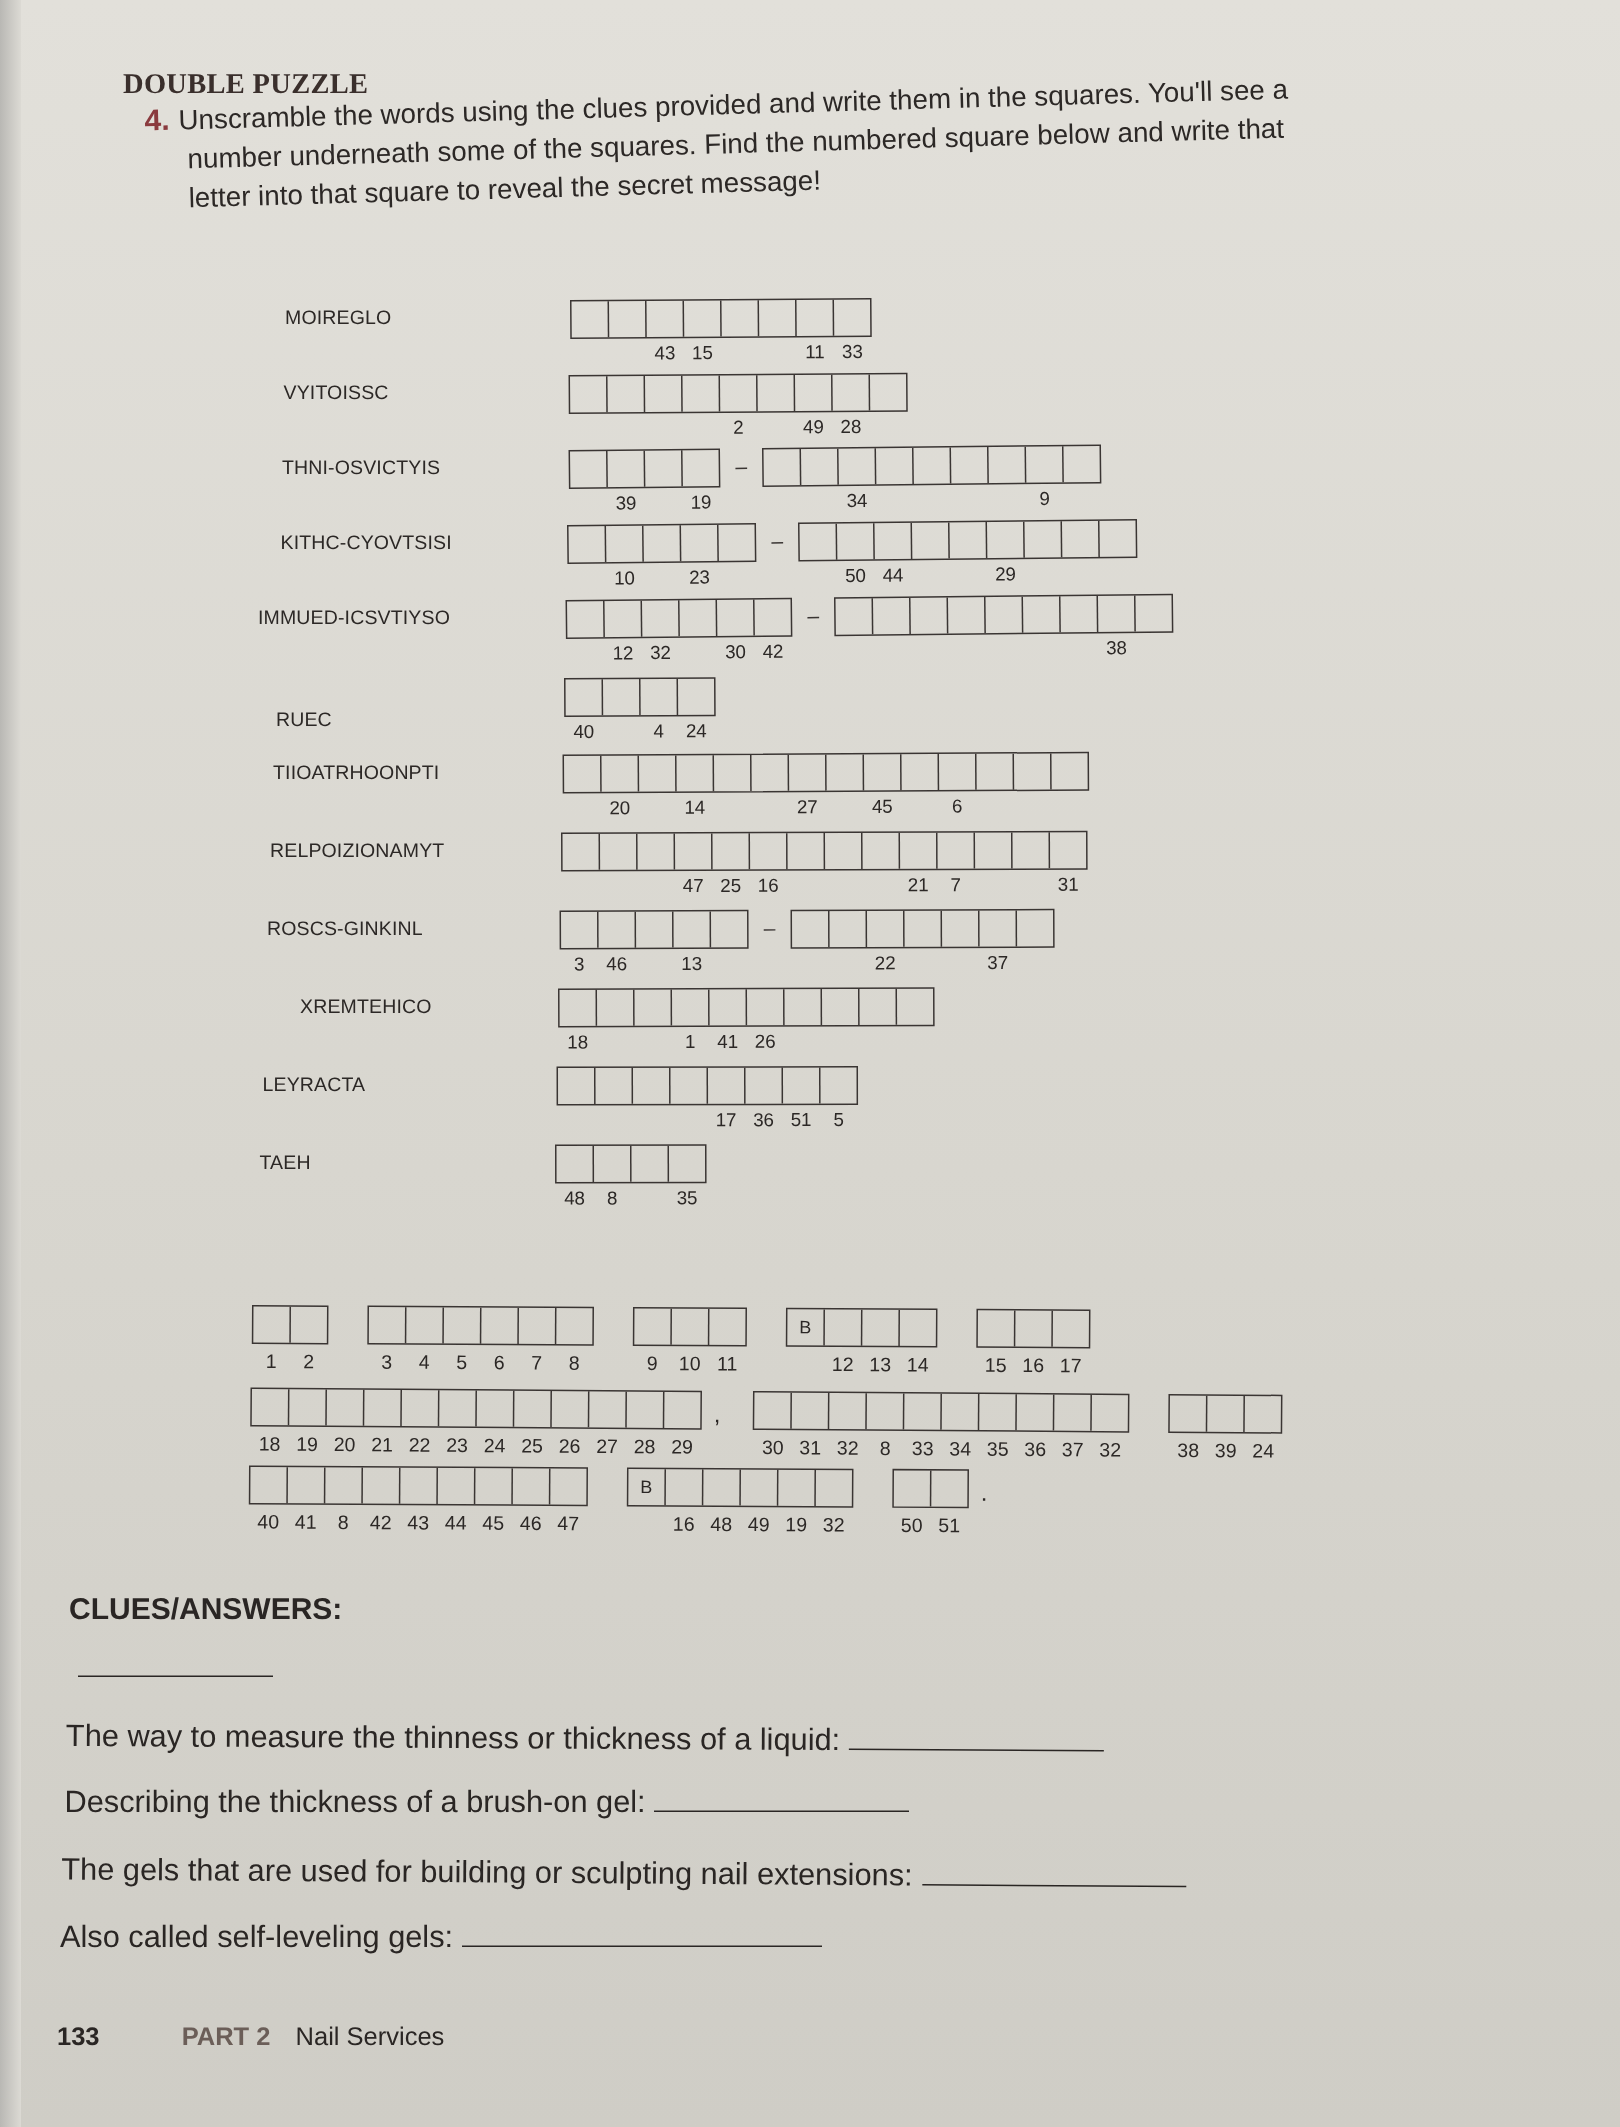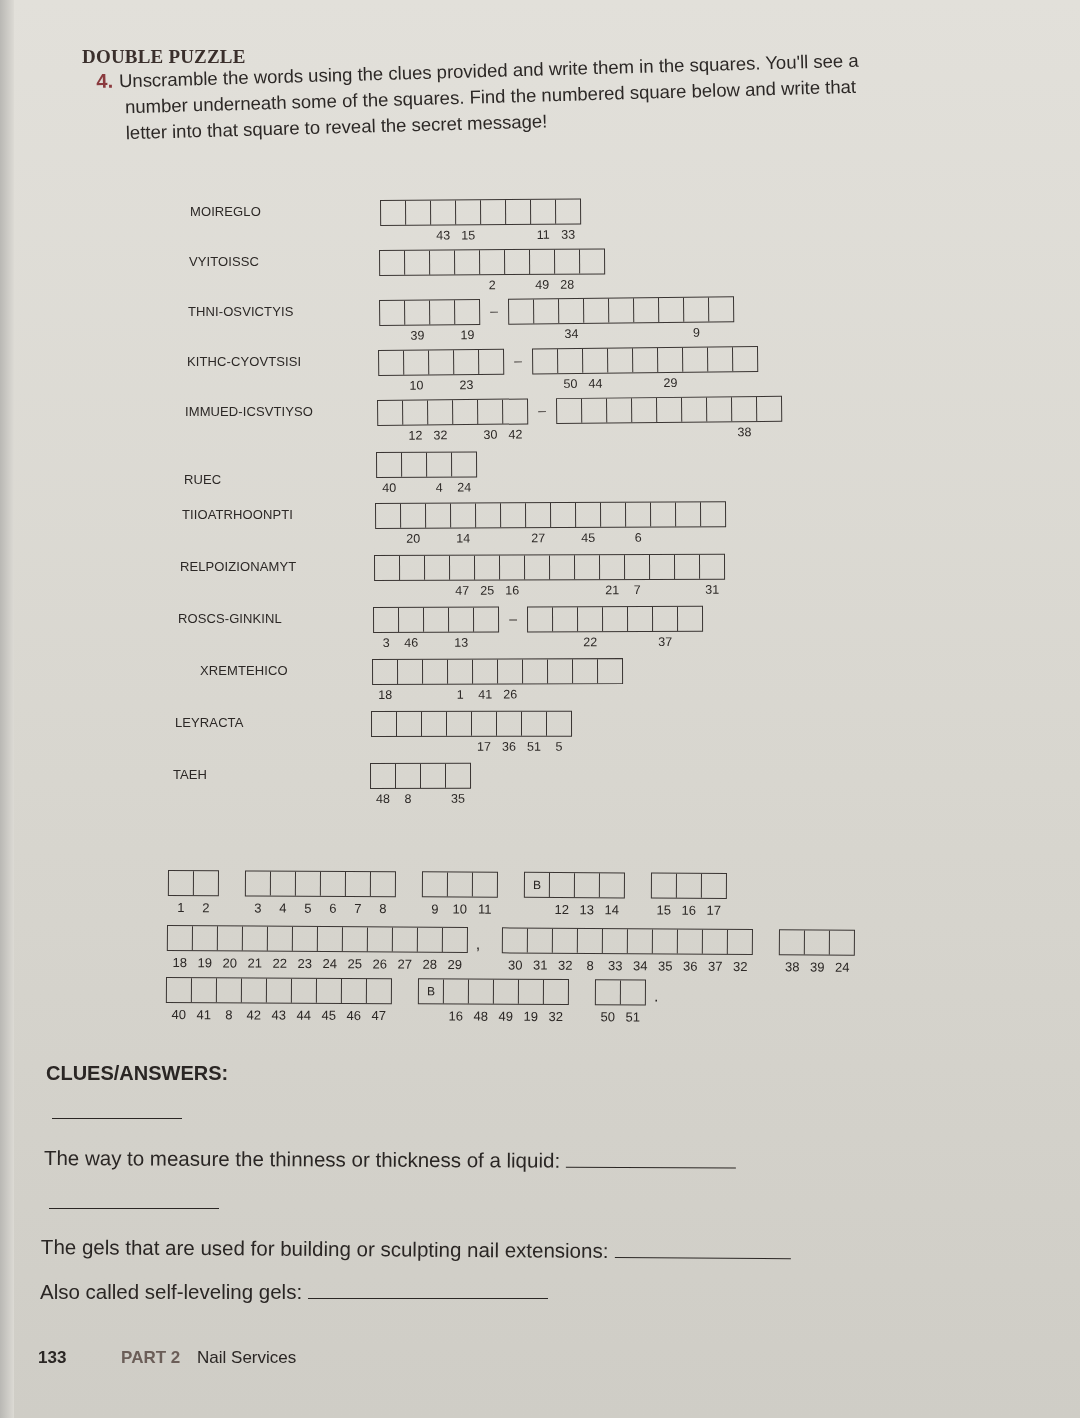--- a/index.html
+++ b/index.html
@@ -181,21 +181,21 @@
             <div class="cell">
               <span class="n">29</span>
             </div>
             <div class="cell"></div>
             <div class="cell"></div>
             <div class="cell"></div>
           </div>
         </div>
       </div>
       <div class="puzzle-row" style="top: 400px;">
-        <div class="scrambled" style="left: 185px; top: 4px; text-align: center;">IMMUED-ICSVTIYSO</div>
+        <div class="scrambled" style="left: 172px; top: 4px; text-align: center;">IMMUED-ICSVTIYSO</div>
         <div class="boxes" style="left: 377px; top: 0px; transform: rotate(-0.6deg); transform-origin: left top;">
           <div class="group">
             <div class="cell"></div>
             <div class="cell">
               <span class="n">12</span>
             </div>
             <div class="cell">
               <span class="n">32</span>
             </div>
             <div class="cell"></div>
@@ -611,21 +611,21 @@
           </div>
         </div>
         <span class="punct">.</span>
       </div>
     </div>
 
   <div class="clues-title">CLUES/ANSWERS:</div>
   <div id="clues">
       <div class="clue" style="left: 46px; top: 1100px; transform: rotate(0deg); transform-origin: left top;"><span class="blank" style="width: 130px;"></span></div>
       <div class="clue" style="left: 44px; top: 1146px; transform: rotate(0.3deg); transform-origin: left top;"><span>The way to measure the thinness or thickness of a liquid:</span><span class="blank" style="width: 170px;"></span></div>
-      <div class="clue" style="left: 43px; top: 1190px; transform: rotate(0deg); transform-origin: left top;"><span class="blank" style="width: 170px;"></span></div>
+      <div class="clue" style="left: 43px; top: 1190px; transform: rotate(0deg); transform-origin: left top;"><span>Describing the thickness of a brush-on gel:</span><span class="blank" style="width: 170px;"></span></div>
       <div class="clue" style="left: 41px; top: 1235px; transform: rotate(0.4deg); transform-origin: left top;"><span>The gels that are used for building or sculpting nail extensions:</span><span class="blank" style="width: 176px;"></span></div>
       <div class="clue" style="left: 40px; top: 1280px; transform: rotate(0deg); transform-origin: left top;"><span>Also called self-leveling gels:</span><span class="blank" style="width: 240px;"></span></div>
     </div>
 
   <div class="footer">
     <span class="pg">133</span>
     <span class="part">PART 2</span>
     <span class="sec">Nail Services</span>
   </div>
 </div>

